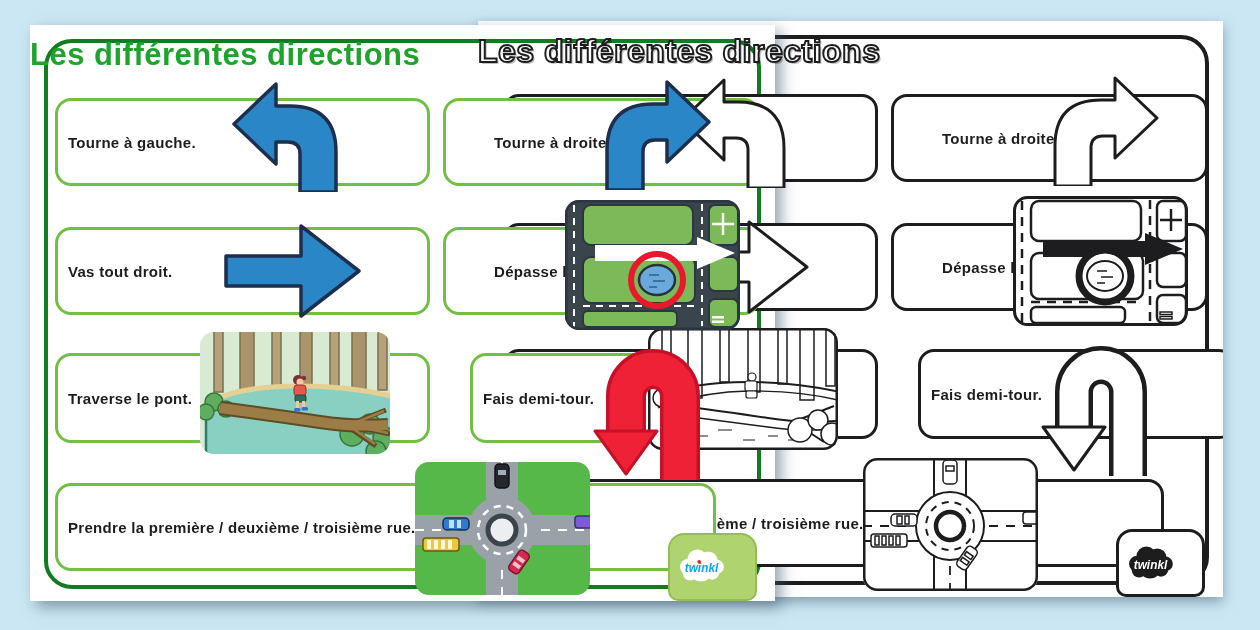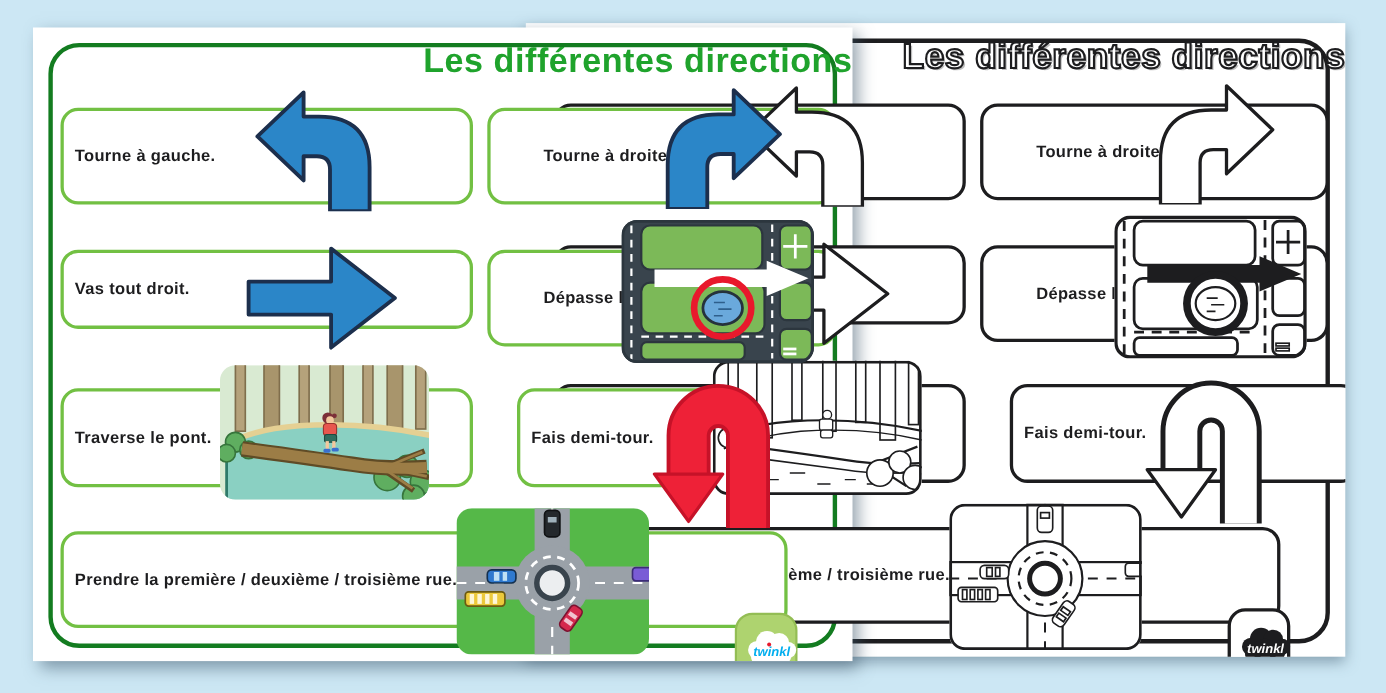--- a/index.html
+++ b/index.html
@@ -13,56 +13,56 @@
     position:absolute;width:745px;height:576px;background:#fff;overflow:hidden;
   }
   .poster.back{left:478px;top:21px;box-shadow:0 5px 12px rgba(60,85,105,.5);}
   .poster.front{left:30px;top:25px;box-shadow:6px 6px 14px rgba(60,85,105,.55);}
   .page-border{
     position:absolute;left:14px;top:14px;right:14px;bottom:12px;
     border:4px solid var(--border_dark_green,#137c20);border-radius:28px;z-index:0;
   }
   .poster.back .page-border{border-color:var(--ink,#1d1d1f);}
   .poster-title{
-    position:absolute;top:12px;left:0;right:0;text-align:right;z-index:1;
+    position:absolute;top:12px;left:0;right:0;text-align:left;z-index:1;
     font-weight:bold;font-size:31px;letter-spacing:.5px;
     color:var(--title_green,#1fa32c);white-space:nowrap;
   }
   .poster.back .poster-title{
     font-size:32px;color:#fff;-webkit-text-stroke:2px var(--ink,#1d1d1f);
     text-shadow:2px 2px 0 rgba(0,0,0,.25);
   }
   .box{
     position:absolute;background:#fff;border:3px solid var(--box_green,#72c043);
     border-radius:16px;z-index:1;box-sizing:border-box;padding-left:20px;
   }
   .poster.back .box{border-color:var(--ink,#1d1d1f);}
   .b1l{left:25px;top:73px;width:375px;height:88px;}
   .b1r{left:413px;top:73px;width:317px;height:88px;}
-  .b2l{left:25px;top:202px;width:375px;height:72px;}
+  .b2l{left:25px;top:202px;width:375px;height:88px;}
   .b2r{left:413px;top:202px;width:317px;height:88px;}
   .b3l{left:25px;top:328px;width:375px;height:90px;}
   .b3r{left:413px;top:328px;width:317px;height:90px;margin-left:27px;}
   .b4 {left:25px;top:458px;width:661px;height:88px;}
   .lbl{
     position:absolute;left:10px;top:50%;transform:translateY(-50%);
     font-weight:bold;font-size:15px;letter-spacing:.3px;color:var(--ink,#1d1d1f);
     white-space:nowrap;
   }
   .lbl.pad-lg{left:48px;}
   .art{position:absolute;z-index:2;}
   .a-turnleft {left:200px;top:47px;}
   .a-turnright{left:568px;top:45px;}
   .a-straight {left:193px;top:191px;}
   .a-lake     {left:535px;top:175px;}
   .a-bridge   {left:170px;top:307px;}
   .a-uturn    {left:551px;top:311px;}
   .a-round    {left:385px;top:437px;}
   .logo{
-    position:absolute;left:638px;top:532px;width:57px;height:68px;z-index:3;
+    position:absolute;left:638px;top:508px;width:89px;height:68px;z-index:3;
     background:var(--logo_green_bg,#aed36f);border:2px solid #93bd54;
     border-radius:16px 16px 10px 10px;box-sizing:border-box;
   }
   .poster.back .logo{background:#fff;border:3px solid var(--ink,#1d1d1f);}
 </style>
 </head>
 <body>
 
 <div class="stage">
 

